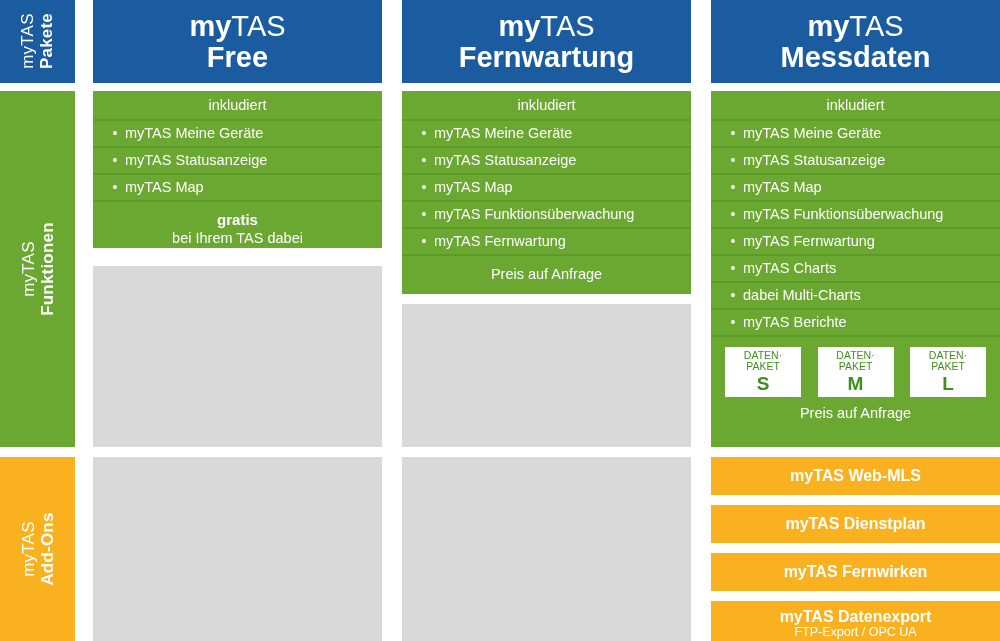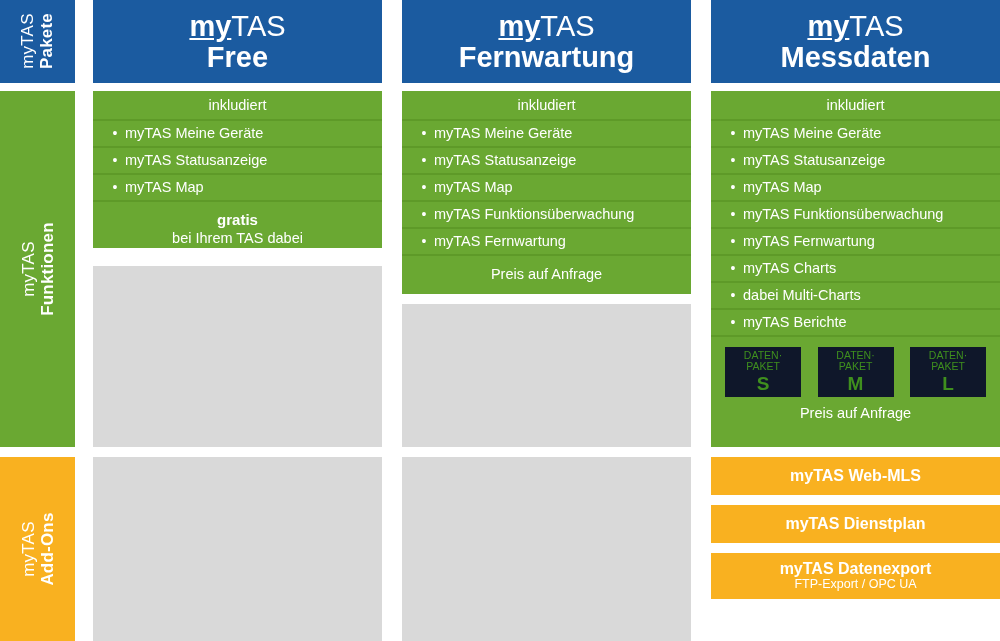--- a/index.html
+++ b/index.html
@@ -62,21 +62,21 @@
     background: #1b5ba0;
     color: #ffffff;
     display: flex;
     flex-direction: column;
     align-items: center;
     justify-content: center;
     text-align: center;
     line-height: 1.04;
   }
   .pkg-header .line1 { font-size: 29px; }
-  .pkg-header .line1 .my  { font-weight: bold; text-decoration: underline; }
+  .pkg-header .line1 .my  { font-weight: bold; }
   .pkg-header .line1 .tas { font-weight: normal; }
   .pkg-header .line2 { font-size: 29px; font-weight: bold; margin-top: 1px; }
 
   
   .funcs {
     position: absolute;
     left: 0;
     right: 0;
     top: 91px;
     background: #6aa832;
@@ -117,21 +117,21 @@
   
   .packets {
     display: flex;
     justify-content: space-between;
     padding: 10px 14px 2px;
     box-sizing: border-box;
   }
   .packet {
     width: 76px;
     height: 50px;
-    background: #0f172a;
+    background: #ffffff;
     color: #3f8f1e;
     display: flex;
     flex-direction: column;
     align-items: center;
     justify-content: center;
     line-height: 1.08;
   }
   .packet .pk-top { font-size: 10.5px; font-weight: normal; text-align: center; }
   .packet .pk-size { font-size: 19px; font-weight: bold; margin-top: 1px; }
 
@@ -346,20 +346,23 @@
       </div>
     </div>
 
     <div class="addons">
       <div class="addon">
         <span>myTAS Web-MLS</span>
       </div>
       <div class="addon">
         <span>myTAS Dienstplan</span>
       </div>
+      <div class="addon">
+        <span>myTAS Fernwirken</span>
+      </div>
       <div class="addon" style="height:46px; margin-bottom:0;">
         <span>myTAS Datenexport</span>
         <span class="sub">FTP-Export / OPC UA</span>
       </div>
     </div>
   </div>
 
 </div>
 
 </body></html>

